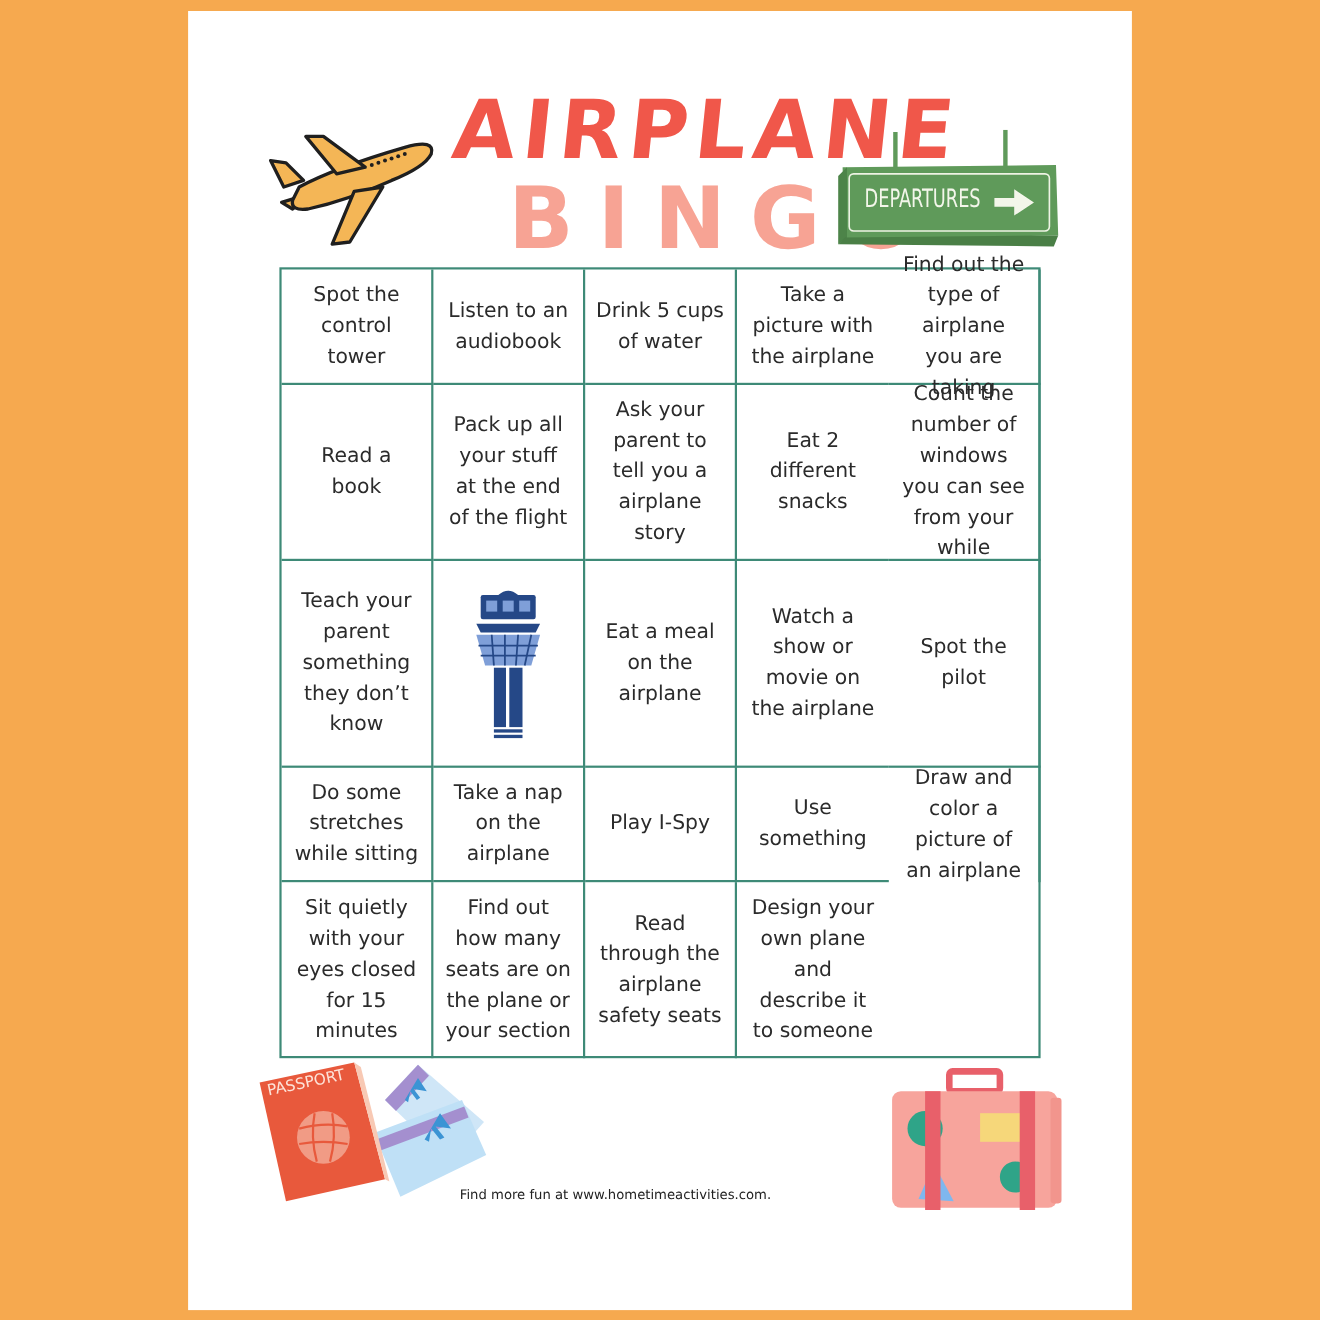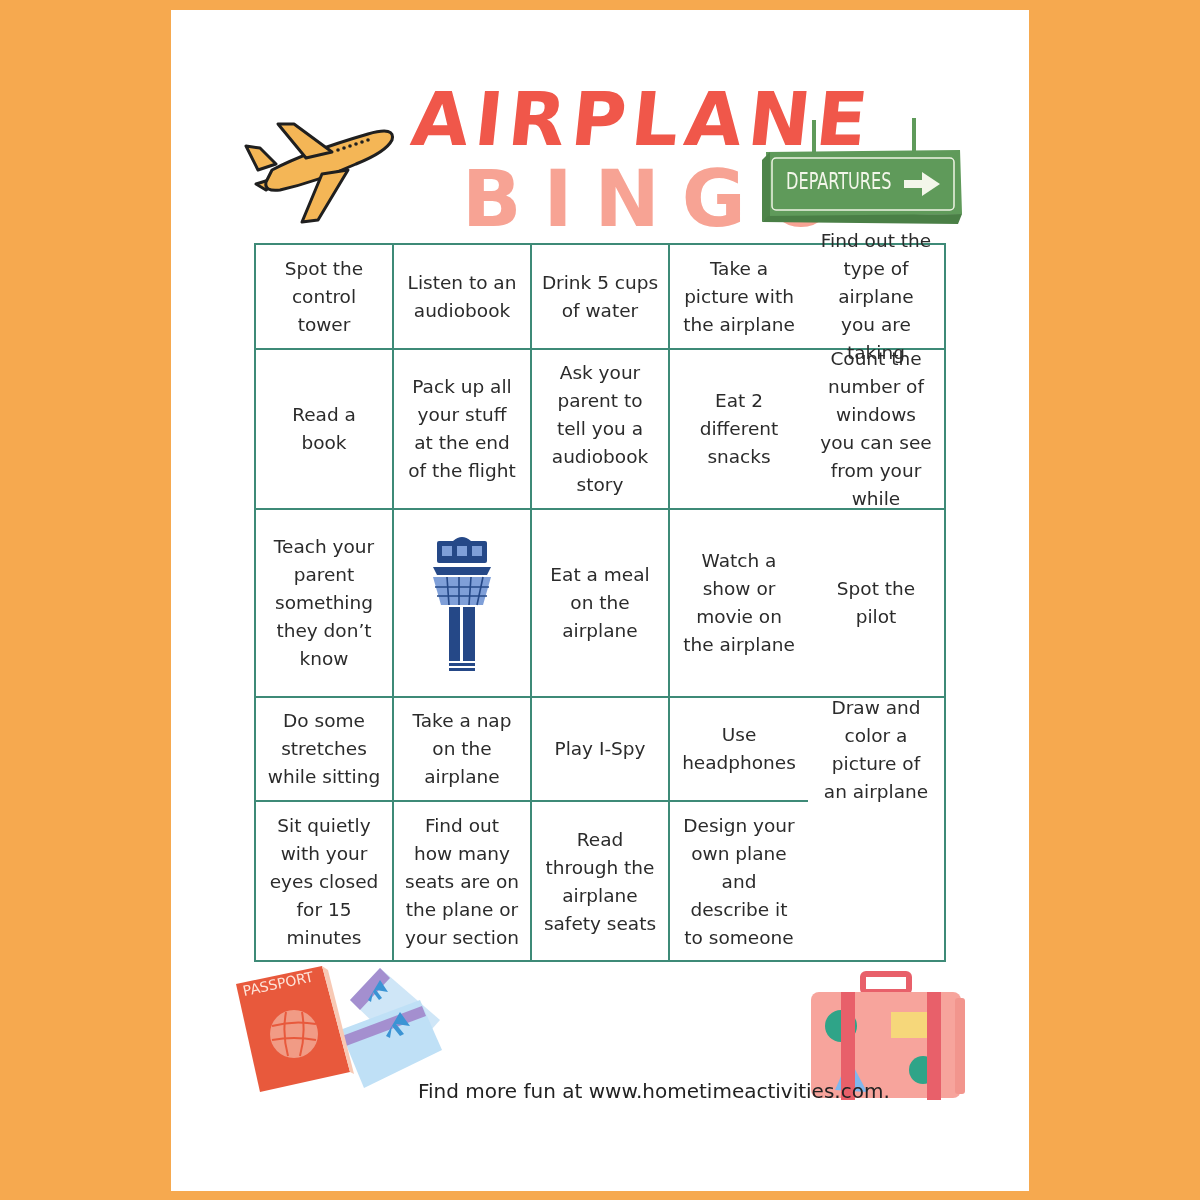--- a/index.html
+++ b/index.html
@@ -75,21 +75,21 @@
   }
   .cell.c5 { border-right: none; }
   .cell.r5 { border-bottom: none; }
   .free-cell svg { width: 70px; height: 140px; }
   .passport-art { position: absolute; left: 230px; top: 960px; width: 220px; height: 140px; }
   .suitcase-art { position: absolute; left: 805px; top: 970px; width: 166px; height: 132px; }
   .footer-text {
     position: absolute;
     left: 418px; top: 1079px;
     font-family: "DejaVu Sans", sans-serif;
-    font-size: 20px;
+    font-size: 12px;
     color: #222;
   }
 </style>
 </head>
 <body>
 
 <div class="page"></div>
 
 <svg class="airplane-art" viewBox="0 0 166 118">
   <g stroke="#1f1f1f" stroke-width="3" stroke-linejoin="round" fill="#f4b656">
@@ -142,21 +142,21 @@
 taking</div>
   <div class="cell">Read a
 book</div>
   <div class="cell">Pack up all
 your stuff
 at the end
 of the flight</div>
   <div class="cell">Ask your
 parent to
 tell you a
-audiobook
+airplane
 story</div>
   <div class="cell c5">Eat 2
 different
 snacks</div>
 
   <div class="cell">Count the
 number of
 windows
 you can see
 from your
@@ -200,21 +200,21 @@
   <div class="cell">Spot the
 pilot</div>
   <div class="cell">Do some
 stretches
 while sitting</div>
   <div class="cell">Take a nap
 on the
 airplane</div>
   <div class="cell">Play I-Spy</div>
   <div class="cell c5">Use
-headphones</div>
+something</div>
 
   <div class="cell r5">Draw and
 color a
 picture of
 an airplane</div>
   <div class="cell r5">Sit quietly
 with your
 eyes closed
 for 15
 minutes</div>

